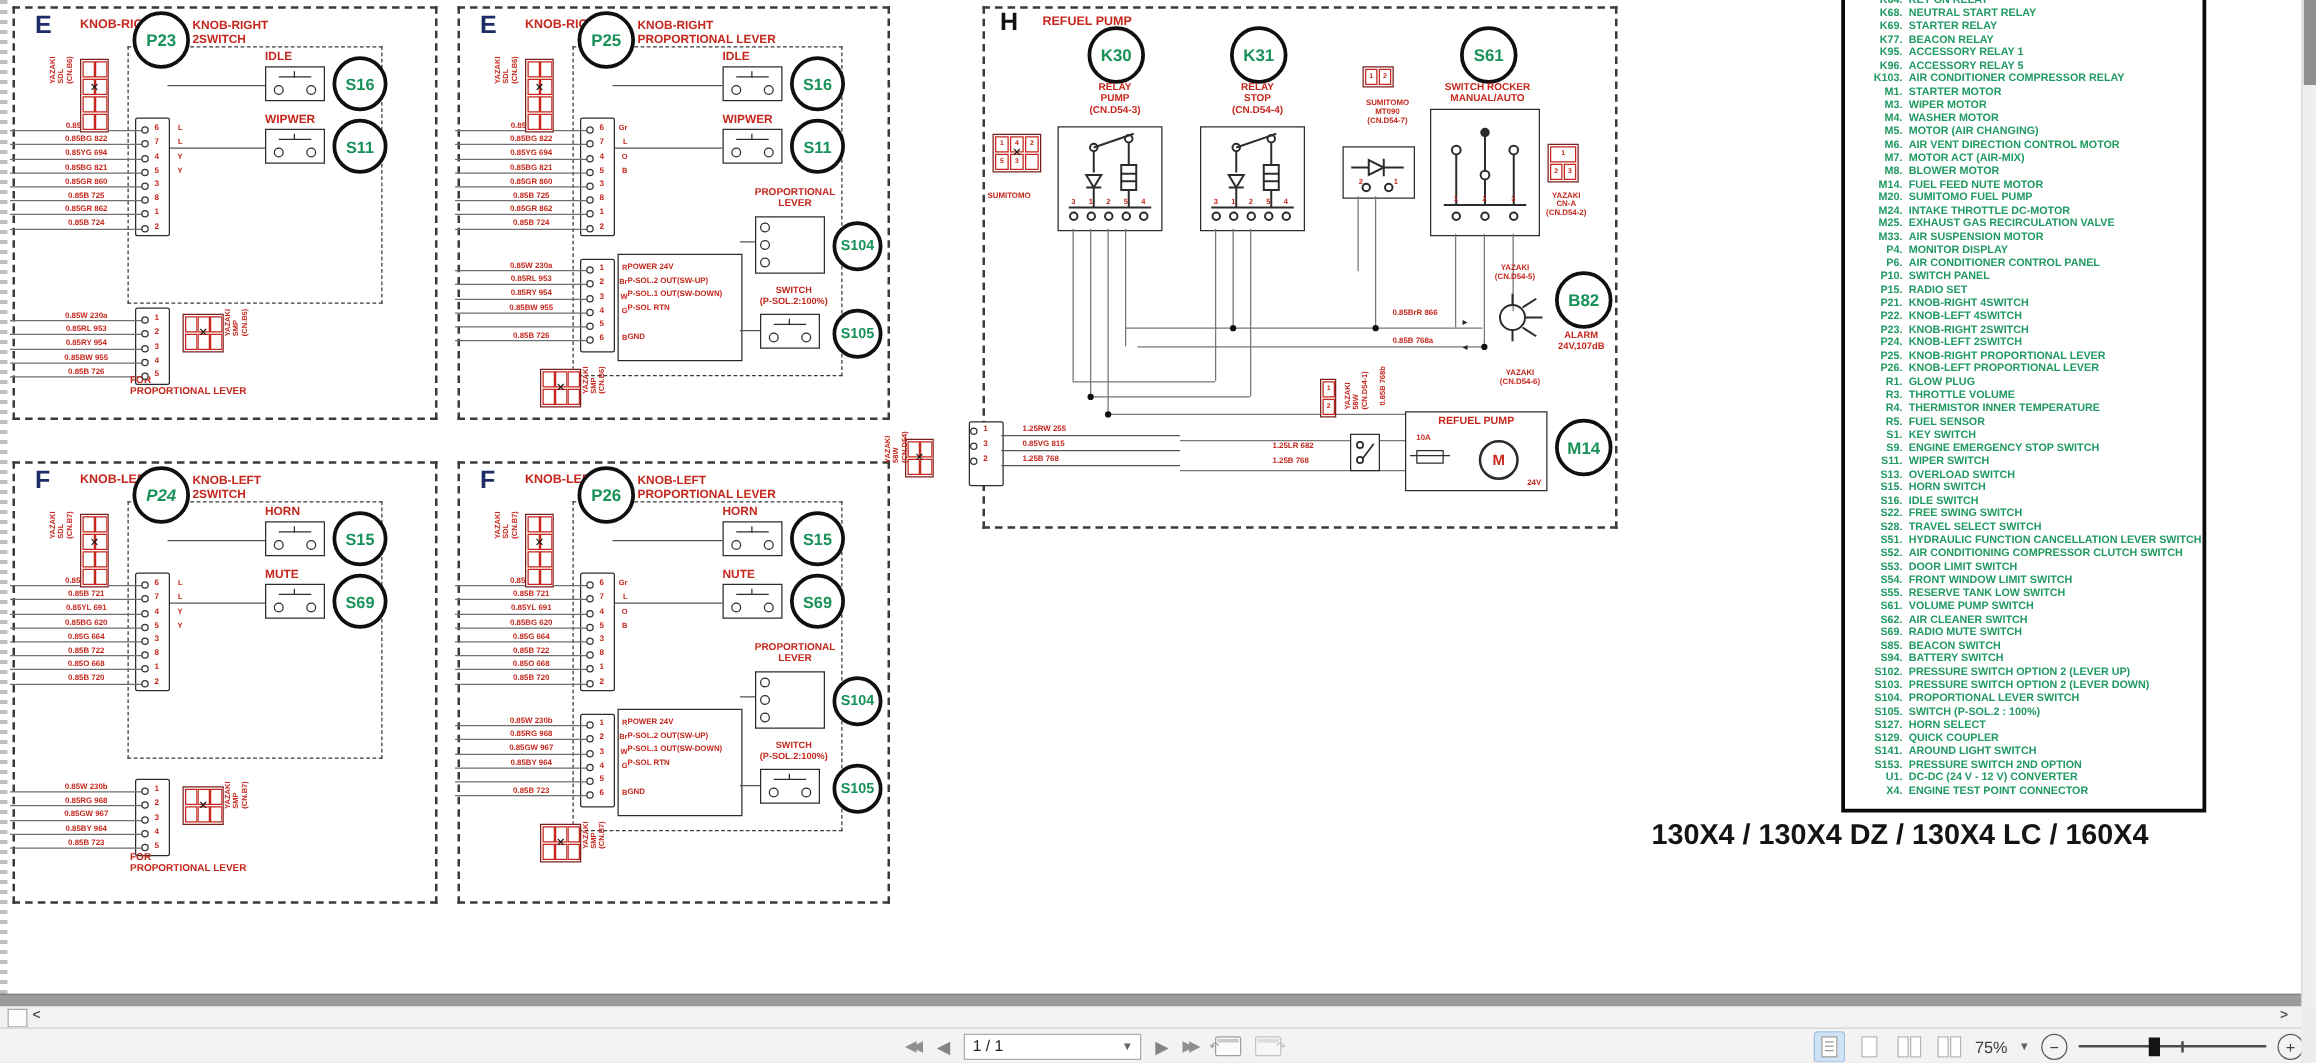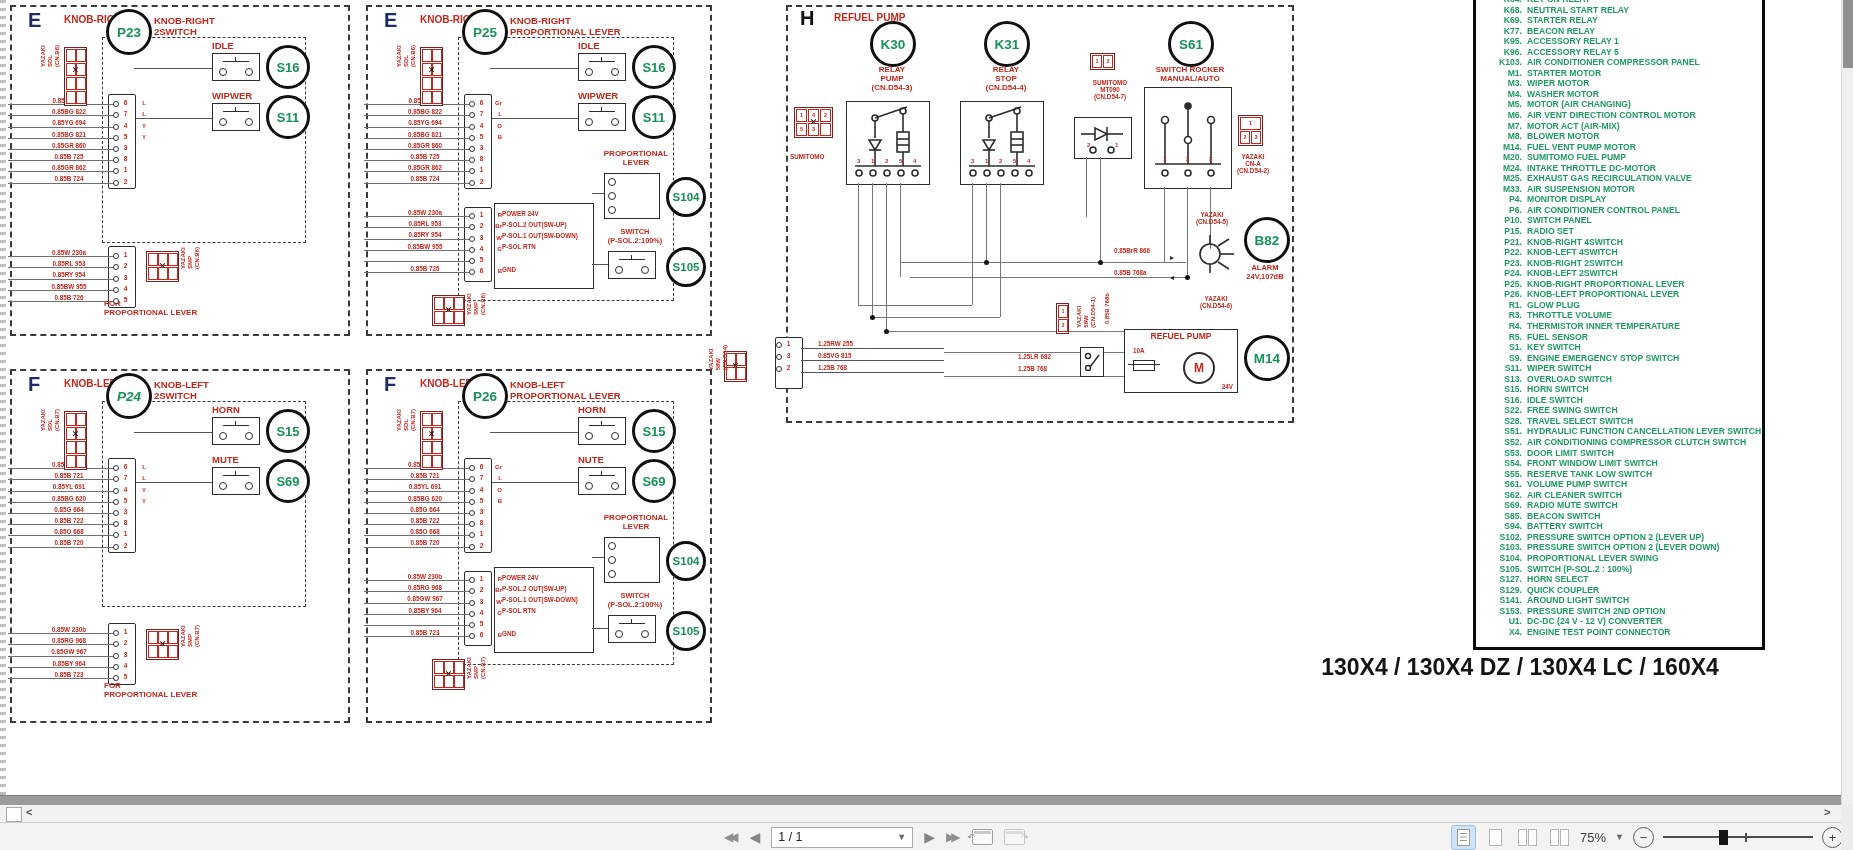--- a/index.html
+++ b/index.html
@@ -996,21 +996,21 @@
           <span class="ltxt">ACCESSORY RELAY 1</span>
         </div>
 
         <div class="lrow">
           <span class="lnum">K96.</span>
           <span class="ltxt">ACCESSORY RELAY 5</span>
         </div>
 
         <div class="lrow">
           <span class="lnum">K103.</span>
-          <span class="ltxt">AIR CONDITIONER COMPRESSOR PANEL</span>
+          <span class="ltxt">AIR CONDITIONER COMPRESSOR RELAY</span>
         </div>
 
         <div class="lrow">
           <span class="lnum">M1.</span>
           <span class="ltxt">STARTER MOTOR</span>
         </div>
 
         <div class="lrow">
           <span class="lnum">M3.</span>
           <span class="ltxt">WIPER MOTOR</span>
@@ -1036,21 +1036,21 @@
           <span class="ltxt">MOTOR ACT (AIR-MIX)</span>
         </div>
 
         <div class="lrow">
           <span class="lnum">M8.</span>
           <span class="ltxt">BLOWER MOTOR</span>
         </div>
 
         <div class="lrow">
           <span class="lnum">M14.</span>
-          <span class="ltxt">FUEL VENT PUMP MOTOR</span>
+          <span class="ltxt">FUEL FEED NUTE MOTOR</span>
         </div>
 
         <div class="lrow">
           <span class="lnum">M20.</span>
           <span class="ltxt">SUMITOMO FUEL PUMP</span>
         </div>
 
         <div class="lrow">
           <span class="lnum">M24.</span>
           <span class="ltxt">INTAKE THROTTLE DC-MOTOR</span>
@@ -1231,21 +1231,21 @@
           <span class="ltxt">PRESSURE SWITCH OPTION 2 (LEVER UP)</span>
         </div>
 
         <div class="lrow">
           <span class="lnum">S103.</span>
           <span class="ltxt">PRESSURE SWITCH OPTION 2 (LEVER DOWN)</span>
         </div>
 
         <div class="lrow">
           <span class="lnum">S104.</span>
-          <span class="ltxt">PROPORTIONAL LEVER SWING</span>
+          <span class="ltxt">PROPORTIONAL LEVER SWITCH</span>
         </div>
 
         <div class="lrow">
           <span class="lnum">S105.</span>
           <span class="ltxt">SWITCH (P-SOL.2 : 100%)</span>
         </div>
 
         <div class="lrow">
           <span class="lnum">S127.</span>
           <span class="ltxt">HORN SELECT</span>

